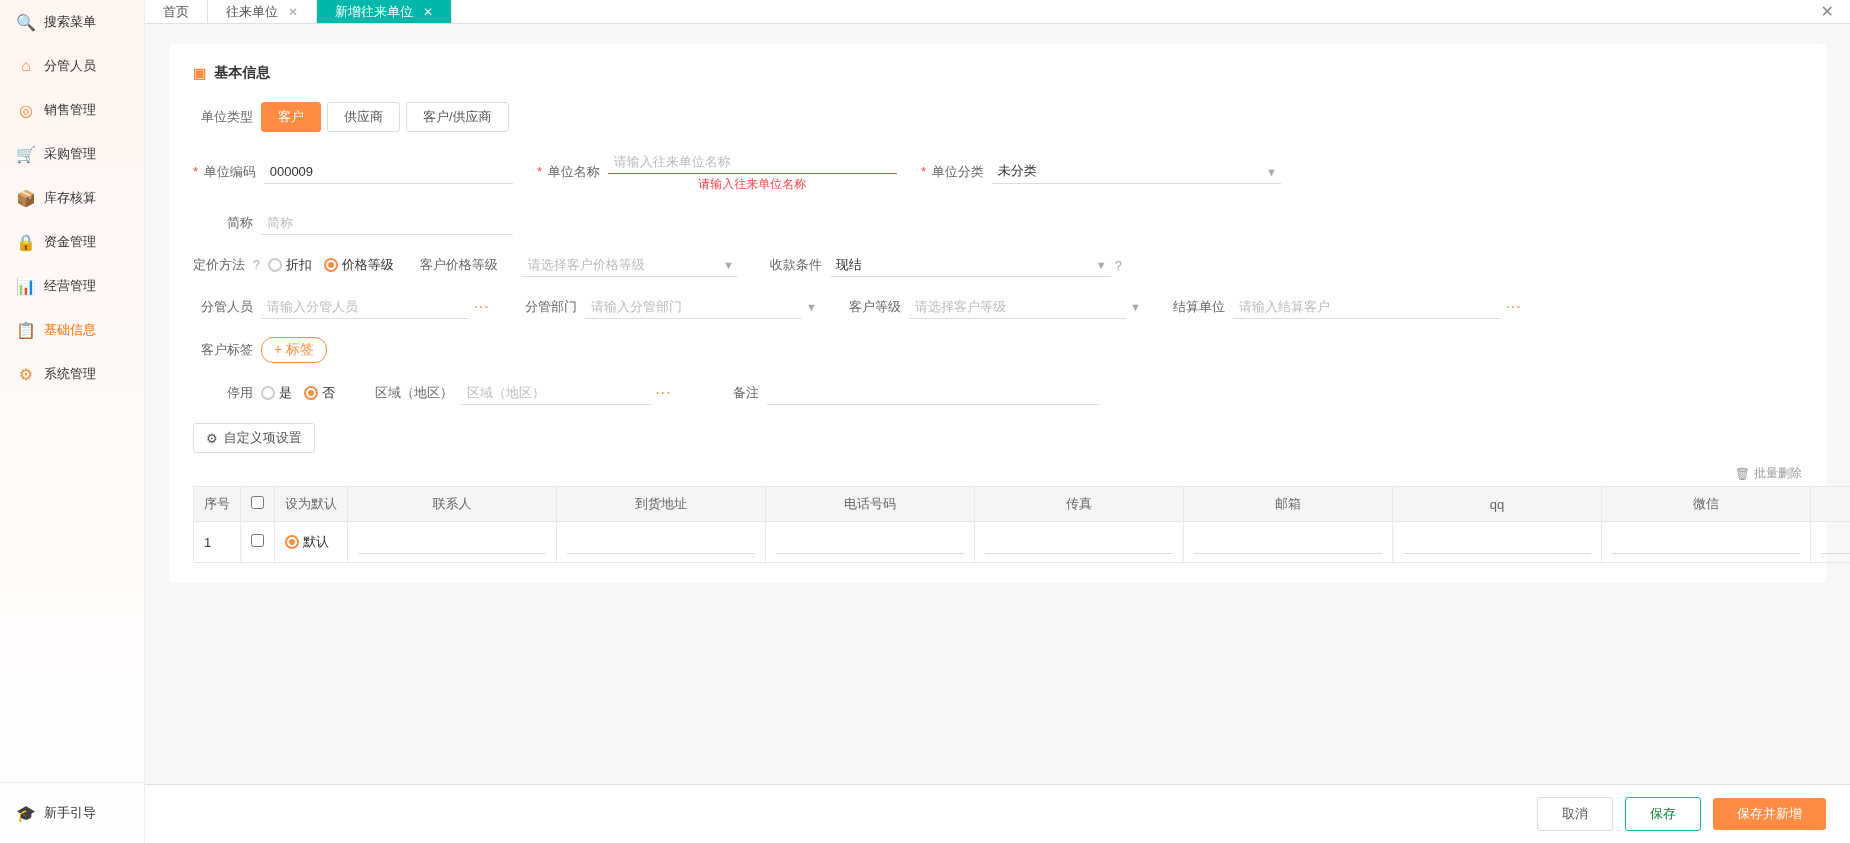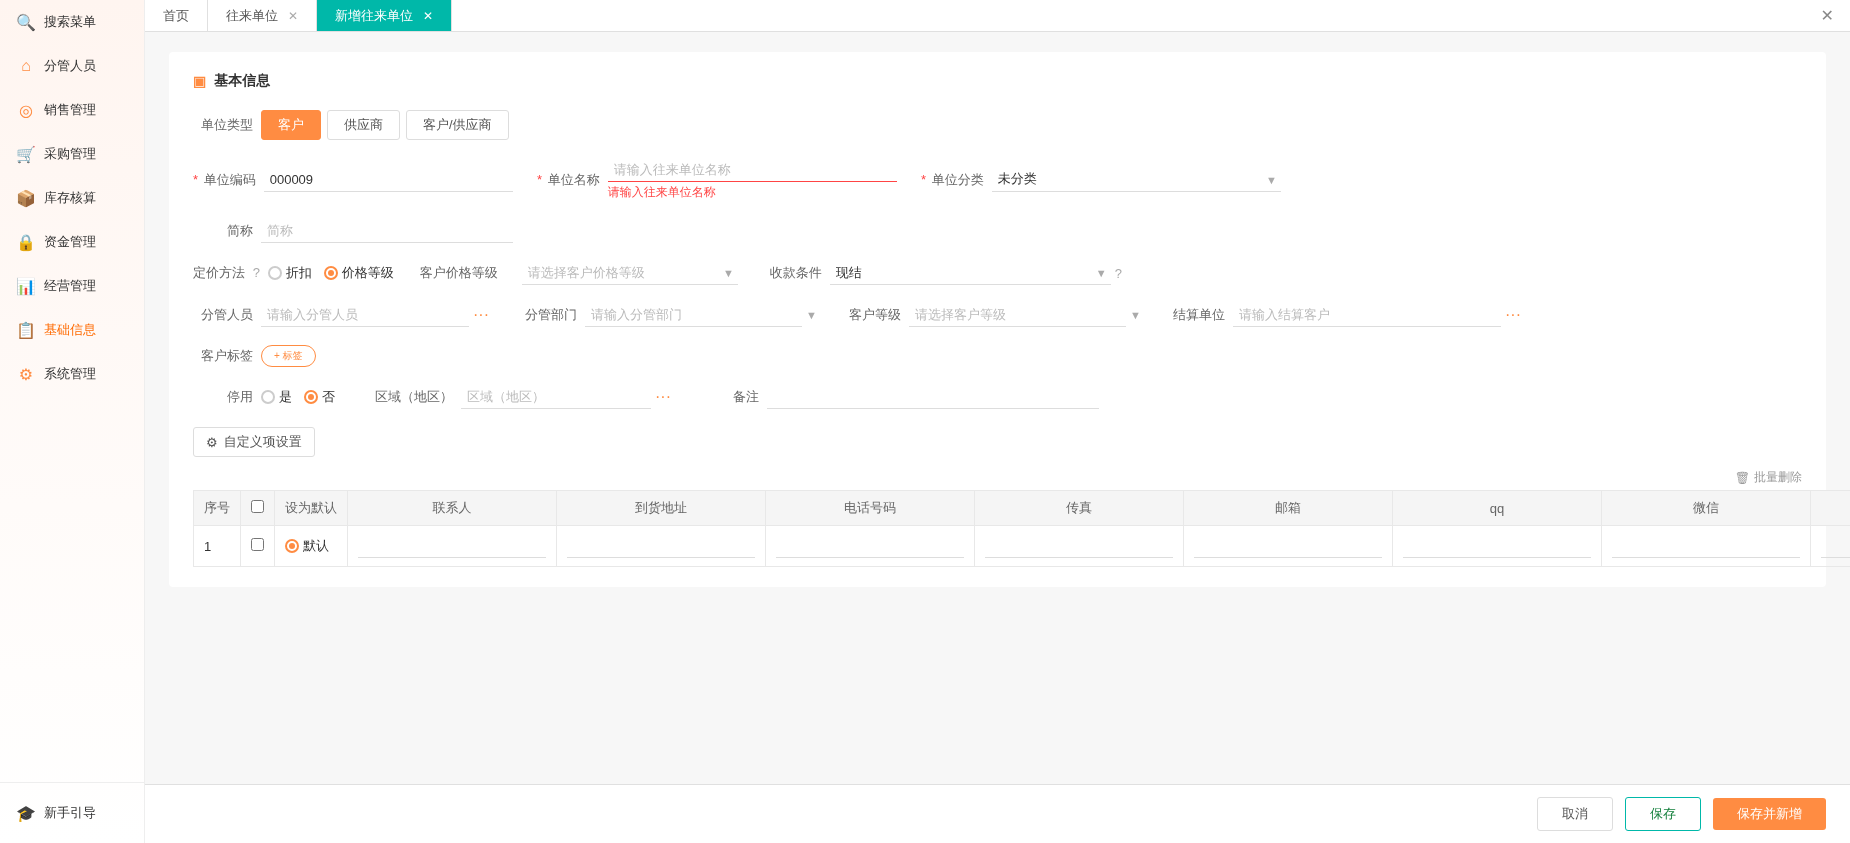--- a/index.html
+++ b/index.html
@@ -46,21 +46,21 @@
       flex-direction: column;
       overflow: hidden;
     }
 
     
     .tab-bar {
       background: #fff;
       border-bottom: 1px solid #e0e0e0;
       display: flex;
       align-items: stretch;
-      height: 32px;
+      height: 24px;
       flex-shrink: 0;
     }
     .tab {
       display: flex;
       align-items: center;
       padding: 0 18px;
       cursor: pointer;
       color: #555;
       font-size: 13px;
       gap: 6px;
@@ -238,21 +238,21 @@
     }
 
     
     .tag-add-btn {
       border: 1px solid #ff8c42;
       color: #ff8c42;
       background: #fff;
       border-radius: 12px;
       padding: 3px 12px;
       cursor: pointer;
-      font-size: 10px;
+      font-size: 14px;
       display: flex;
       align-items: center;
       gap: 4px;
     }
 
     
     .custom-btn {
       display: flex;
       align-items: center;
       gap: 6px;
@@ -339,21 +339,21 @@
 
     .help-icon {
       color: #aaa;
       cursor: pointer;
       margin-left: 4px;
       font-size: 13px;
     }
 
     .field-group {
       display: flex;
-      align-items: flex-start;
+      align-items: center;
       flex: 1;
       flex-direction: column;
     }
     .field-inline {
       display: flex;
       align-items: center;
       width: 100%;
     }
   </style>
 </head>

